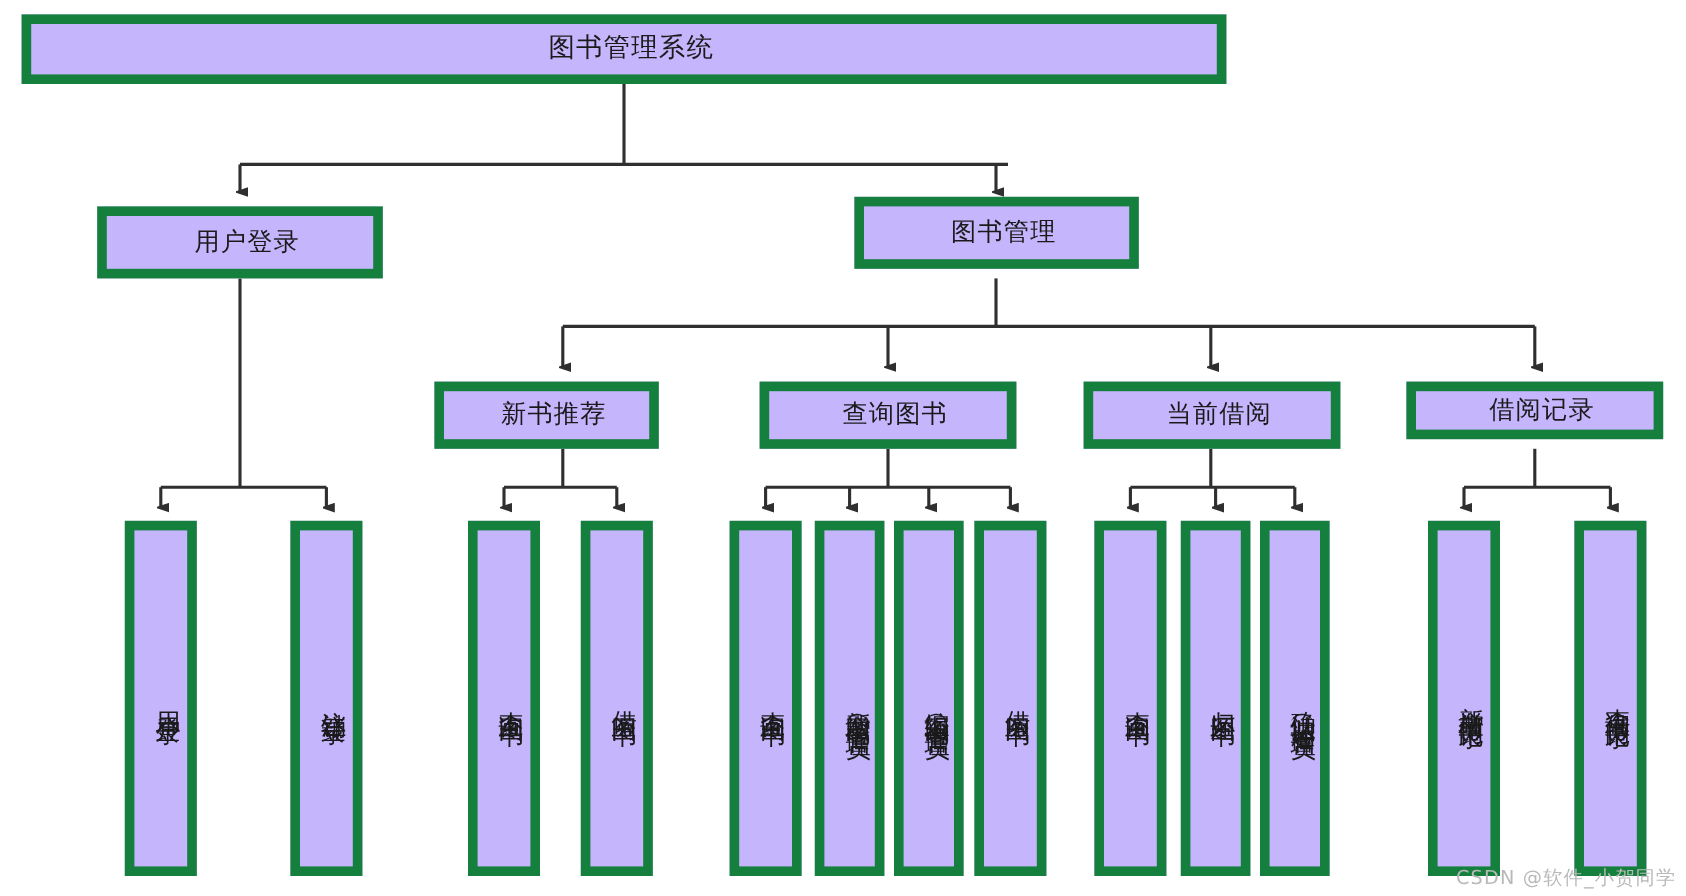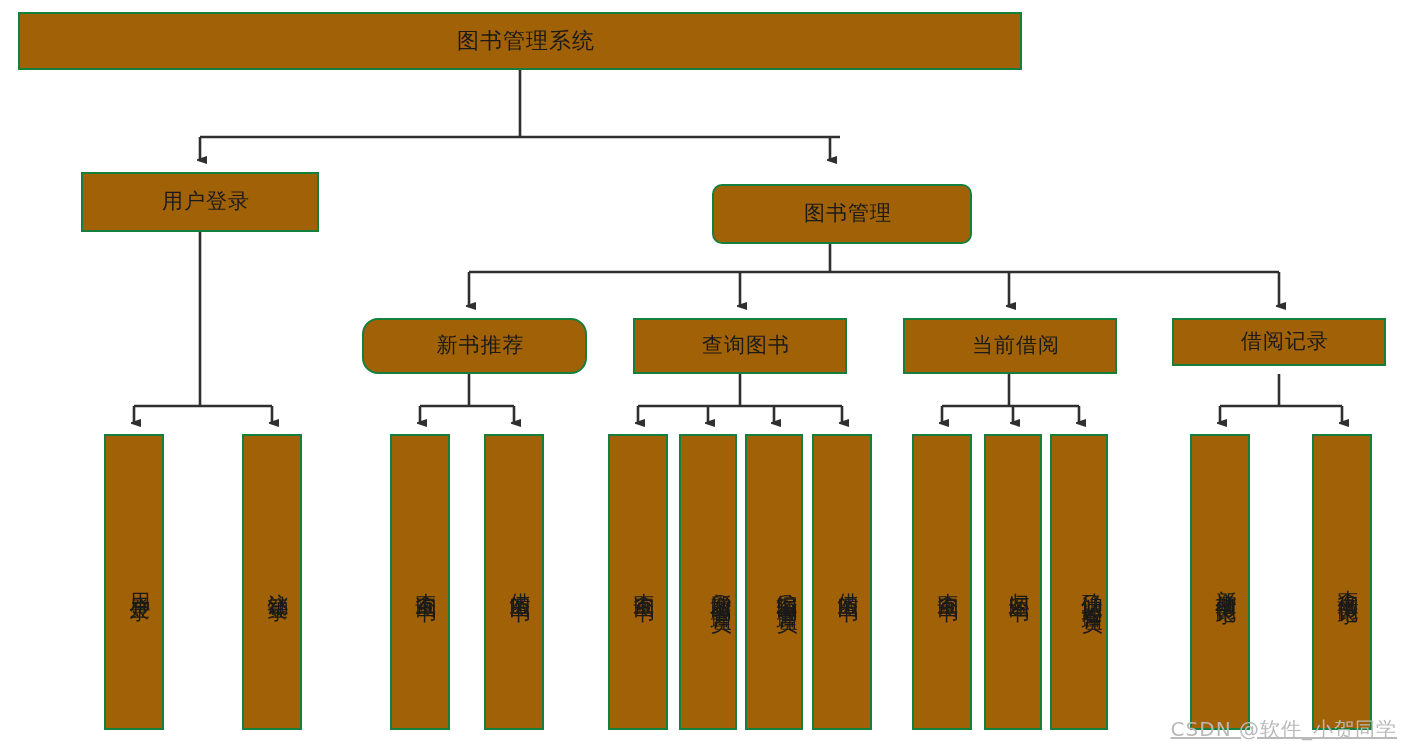--- a/index.html
+++ b/index.html
@@ -21,22 +21,22 @@
     position: absolute;
     left: 0;
     top: 0;
     width: 1405px;
     height: 747px;
     pointer-events: none;
   }
   .node {
     position: absolute;
     box-sizing: border-box;
-    border: 2px solid #15803d;
-    background: #a16207;
+    border: 8px solid #15803d;
+    background: #c4b5fd;
     display: flex;
     align-items: center;
     justify-content: center;
     color: #1a1a1a;
     padding-left: 12px;
   }
   .node-h {
     font-size: 21px;
     letter-spacing: 1px;
     line-height: 1.2;
@@ -60,25 +60,24 @@
   .leaf-text {
     writing-mode: vertical-rl;
     text-orientation: upright;
     white-space: nowrap;
     letter-spacing: 3px;
   }
   #watermark {
     position: absolute;
     right: 8px;
     bottom: 4px;
-    font-size: 20px;
+    font-size: 16px;
     color: #b9b9b9;
     letter-spacing: 1px;
     white-space: nowrap;
-    text-decoration: underline;
   }
 </style>
 </head>
 <body>
 
 <div id="canvas">
 
   <svg class="edges" viewBox="0 0 1405 747" xmlns="http://www.w3.org/2000/svg">
     <defs>
       <marker id="arrow" markerWidth="10" markerHeight="10" refX="4" refY="7" orient="auto" markerUnits="userSpaceOnUse">
@@ -126,23 +125,23 @@
       <path d="M1279,374 L1279,406"></path>
       <path d="M1220,406 L1342,406"></path>
       <path d="M1220,406 L1220,423" marker-end="url(#arrow)"></path>
       <path d="M1342,406 L1342,423" marker-end="url(#arrow)"></path>
     </g>
   </svg>
 
   <div class="node node-h node-root" id="n-root" style="left: 18px; top: 12px; width: 1004px; height: 58px;">图书管理系统</div>
 
   <div class="node node-h" id="n-l2-0" style="left: 81px; top: 172px; width: 238px; height: 60px;">用户登录</div>
-  <div class="node node-h" id="n-l2-1" style="left: 712px; top: 184px; width: 260px; height: 60px; border-radius: 10px;">图书管理</div>
+  <div class="node node-h" id="n-l2-1" style="left: 712px; top: 164px; width: 237px; height: 60px;">图书管理</div>
 
-  <div class="node node-h" id="n-l3-0" style="left: 362px; top: 318px; width: 225px; height: 56px; border-radius: 16px;">新书推荐</div>
+  <div class="node node-h" id="n-l3-0" style="left: 362px; top: 318px; width: 187px; height: 56px;">新书推荐</div>
   <div class="node node-h" id="n-l3-1" style="left: 633px; top: 318px; width: 214px; height: 56px;">查询图书</div>
   <div class="node node-h" id="n-l3-2" style="left: 903px; top: 318px; width: 214px; height: 56px;">当前借阅</div>
   <div class="node node-h" id="n-l3-3" style="left: 1172px; top: 318px; width: 214px; height: 48px;">借阅记录</div>
 
   <div id="leaf-host">
       <div class="node node-leaf centered" style="left: 104px; top: 434px; width: 60px; height: 296px;">
         <span class="leaf-text">用户登录</span>
       </div>
       <div class="node node-leaf centered" style="left: 242px; top: 434px; width: 60px; height: 296px;">
         <span class="leaf-text">注销登录</span>

